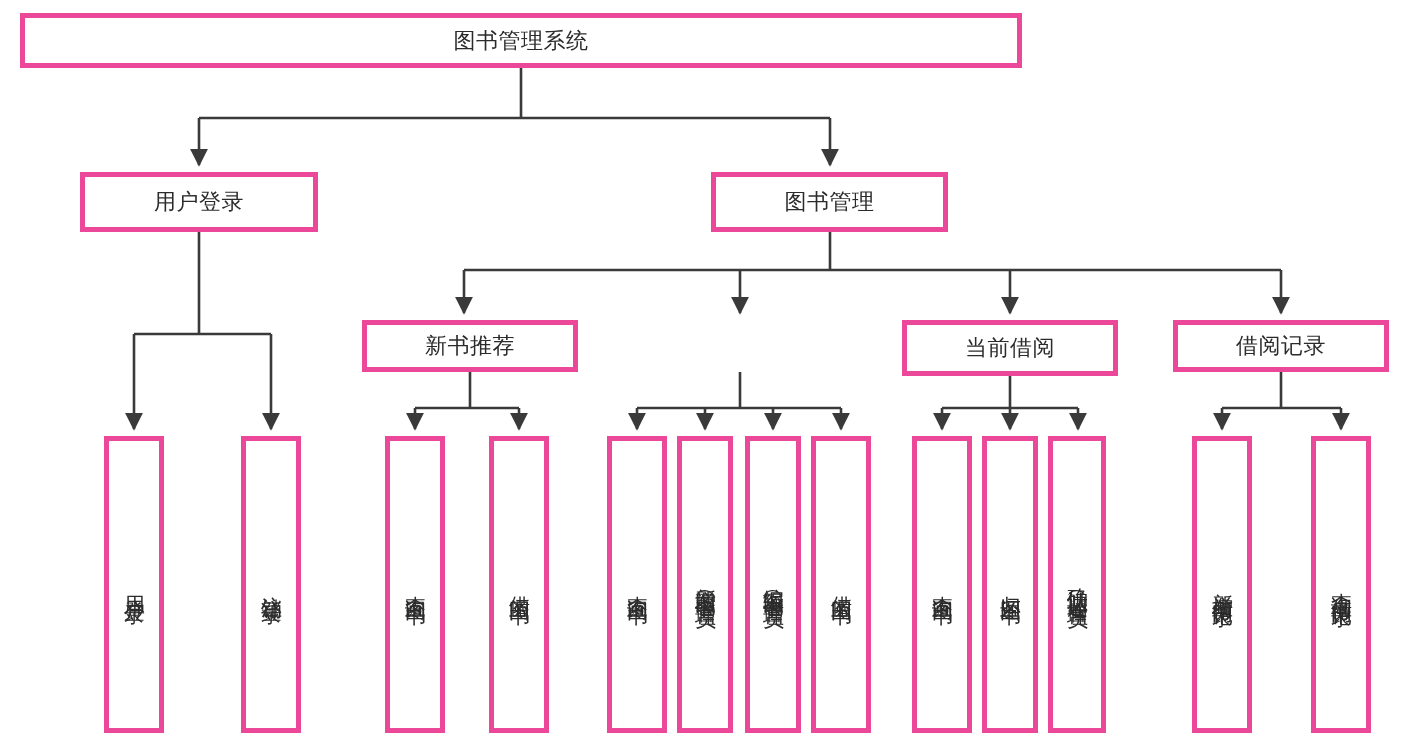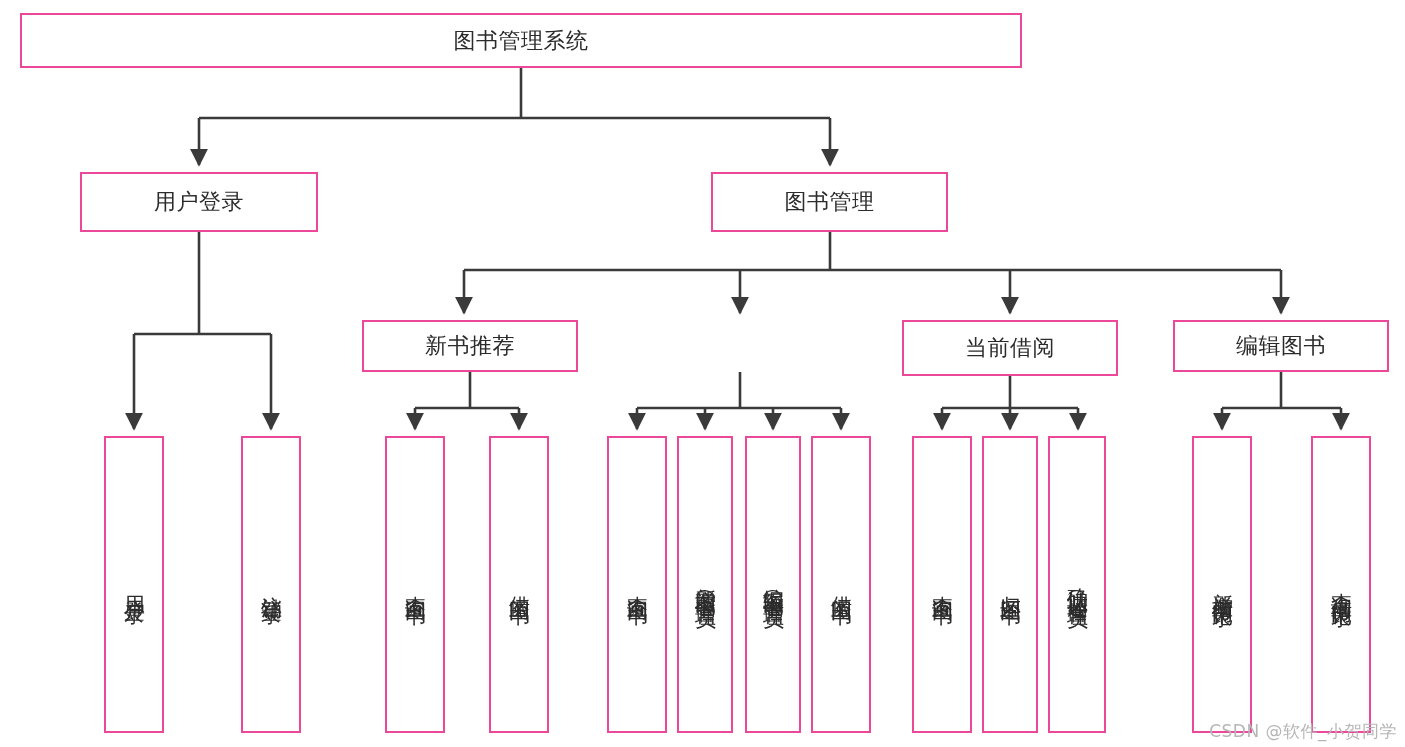--- a/index.html
+++ b/index.html
@@ -20,21 +20,21 @@
   #edges {
     position: absolute;
     left: 0;
     top: 0;
     width: 1405px;
     height: 747px;
   }
   .node {
     position: absolute;
     box-sizing: border-box;
-    border: 2px solid #ec4899;
+    border: 5px solid #ec4899;
     background: #ffffff;
     color: #2b2b2b;
     display: flex;
     align-items: center;
     justify-content: center;
     z-index: 2;
   }
   .node.horiz {
     font-size: 22px;
     letter-spacing: 0.5px;
@@ -133,21 +133,21 @@
     <span class="label">新书推荐</span>
   </div>
 
   <div class="node horiz" style="left:711px; top:172px; width:237px; height:60px;">
     <span class="label">图书管理</span>
   </div>
   <div class="node horiz" style="left:902px; top:320px; width:216px; height:56px;">
     <span class="label">当前借阅</span>
   </div>
   <div class="node horiz" style="left:1173px; top:320px; width:216px; height:52px;">
-    <span class="label">编辑图书</span>
+    <span class="label">借阅记录</span>
   </div>
 
   <div class="node vert" style="left:104px; top:436px; width:60px; height:297px;">
     <span class="label">用户登录</span>
   </div>
   <div class="node vert" style="left:241px; top:436px; width:60px; height:297px;">
     <span class="label">注销登录</span>
   </div>
 
   <div class="node vert" style="left:385px; top:436px; width:60px; height:297px;">
@@ -180,15 +180,14 @@
     <span class="label">确认归还（管理员）</span>
   </div>
 
   <div class="node vert" style="left:1192px; top:436px; width:60px; height:297px;">
     <span class="label">新增借阅记录</span>
   </div>
   <div class="node vert" style="left:1311px; top:436px; width:60px; height:297px;">
     <span class="label">查询借阅记录</span>
   </div>
 
-  <div id="watermark">CSDN @软件_小贺同学</div>
 
 </div>
 
 </body></html>

